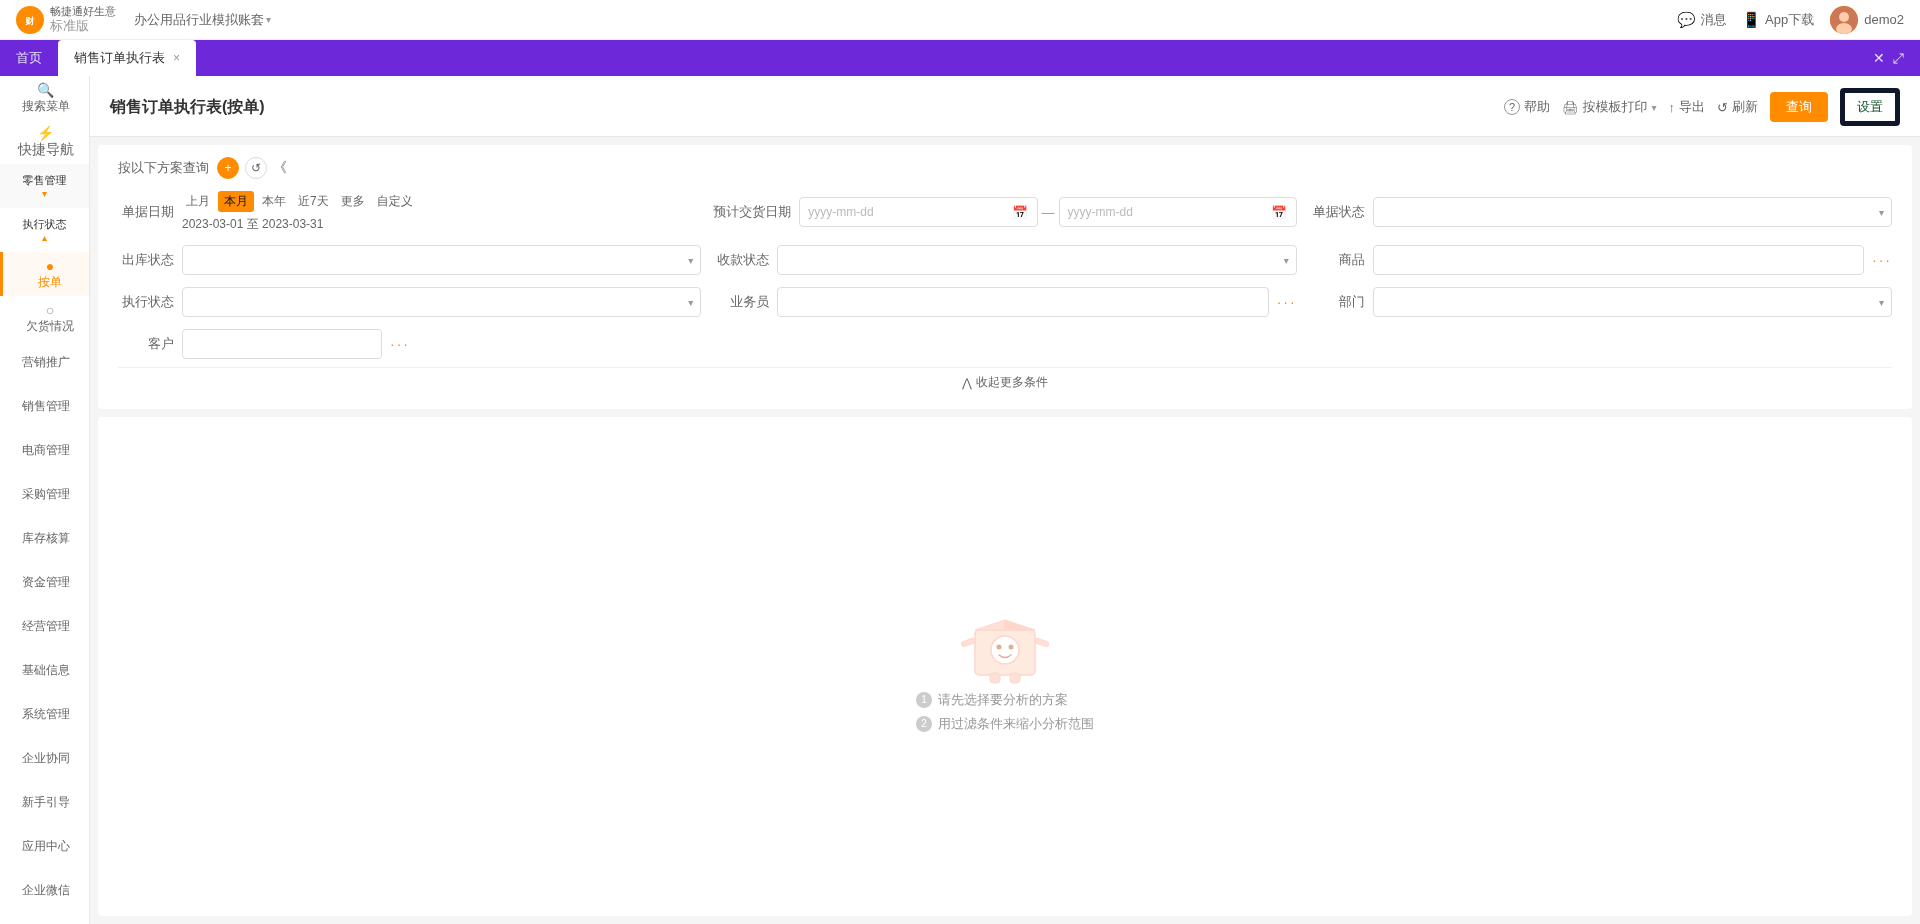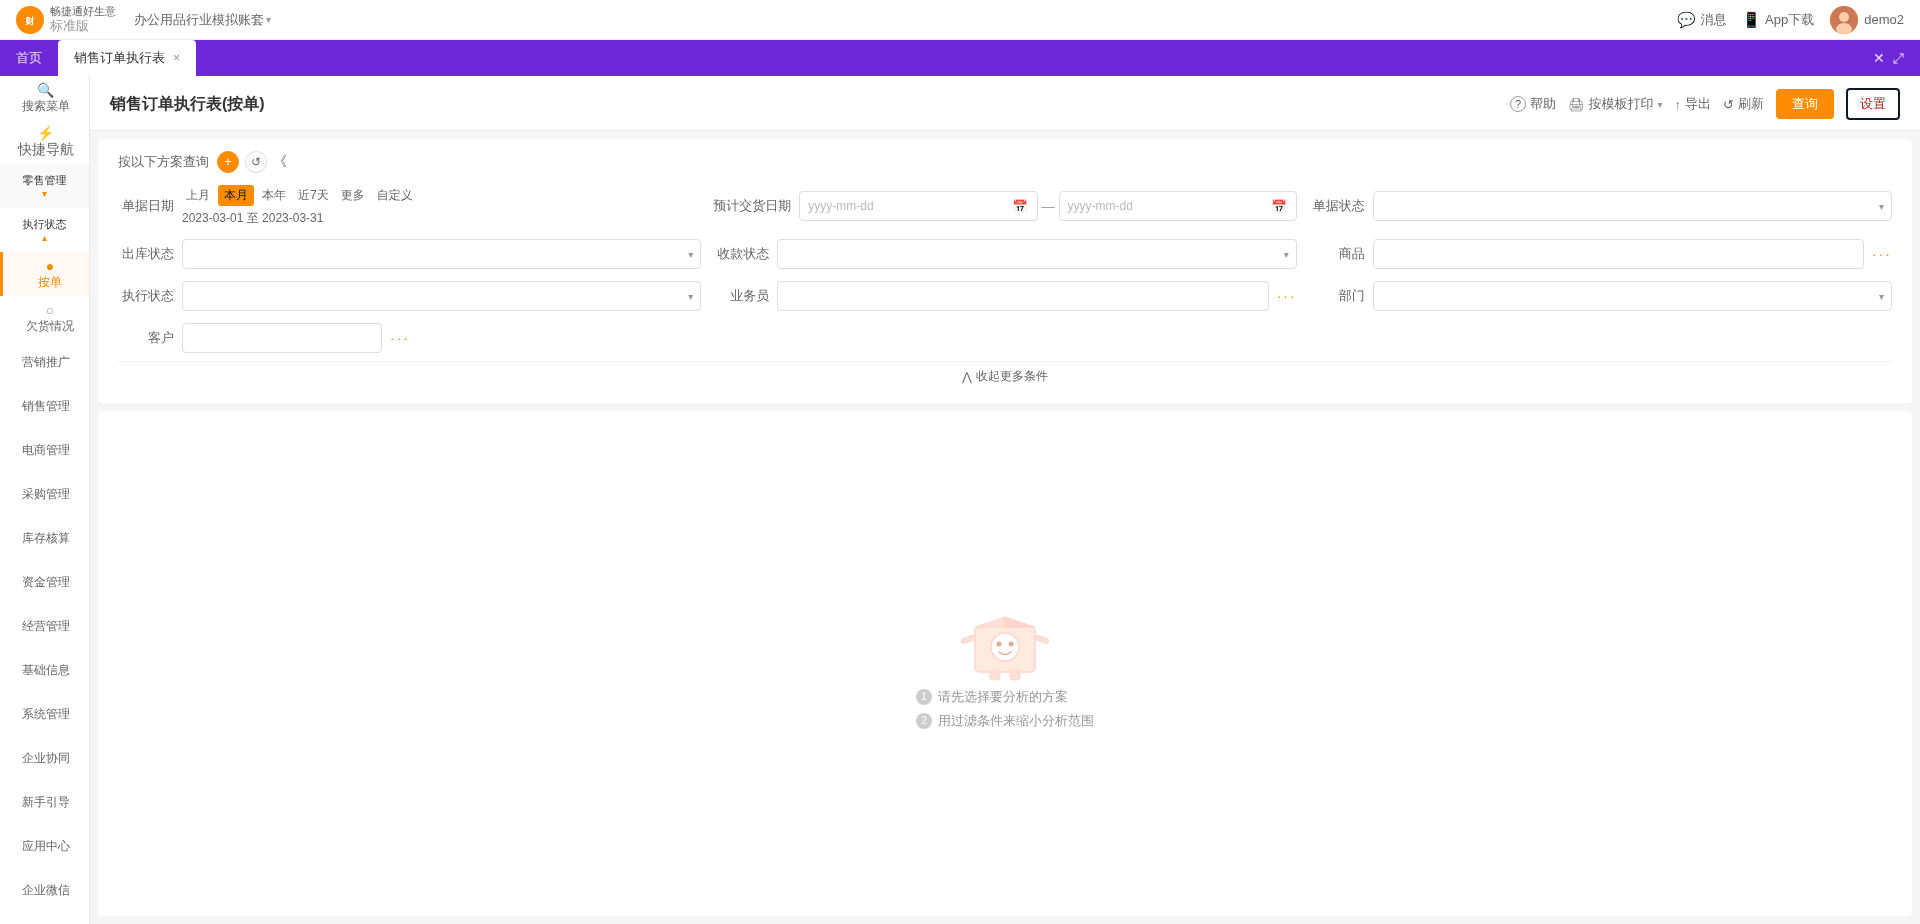--- a/index.html
+++ b/index.html
@@ -207,22 +207,22 @@
       background: #ff8c00;
       color: white;
       border: none;
       padding: 6px 16px;
       border-radius: 4px;
       cursor: pointer;
       font-size: 13px;
     }
     .header-btn-secondary {
       background: #fff;
-      color: #b91c1c;
-      border: 2px solid #0f172a;
+      color: #14532d;
+      border: 5px solid #0f172a;
       padding: 5px 12px;
       border-radius: 4px;
       cursor: pointer;
       font-size: 13px;
     }
 
     
     .filter-panel {
       background: #fff;
       padding: 12px 20px;

